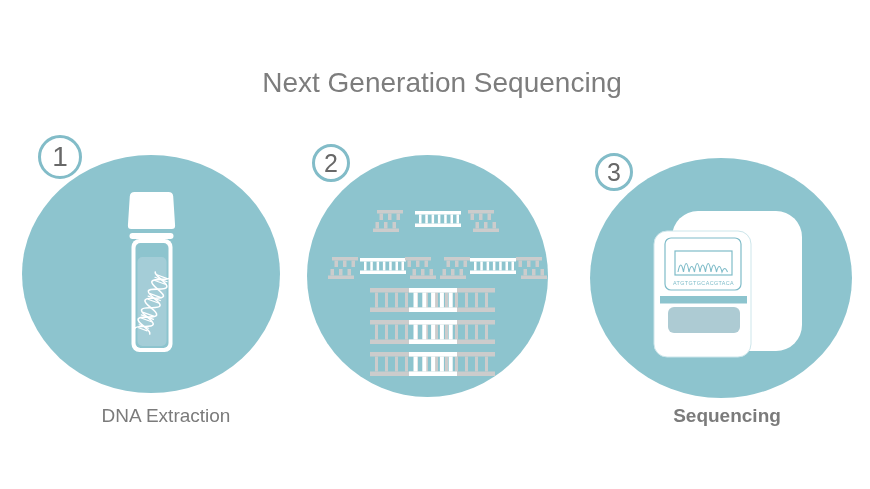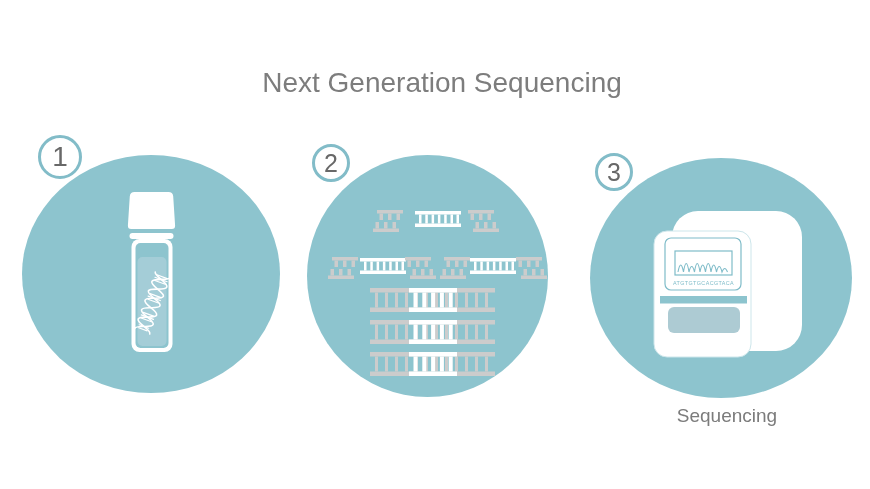--- a/index.html
+++ b/index.html
@@ -18,21 +18,21 @@
          box-sizing:border-box;display:flex;align-items:center;justify-content:center;z-index:2;}
   .badge1{left:38px;top:135px;width:44px;height:44px;}
   .badge2{left:312px;top:144px;width:38px;height:38px;}
   .badge3{left:595px;top:153px;width:38px;height:38px;}
   .badge-num{color:#686868;font-size:28px;line-height:1;}
   .badge2 .badge-num,.badge3 .badge-num{font-size:25px;}
 
   .step-label{position:absolute;top:405px;text-align:center;font-size:19px;color:#7b7b7b;}
   .label1{left:66px;width:200px;}
   .label2{left:334px;width:200px;}
-  .label3{left:627px;width:200px;}
+  .label3{left:627px;width:200px;font-weight:bold;}
 
   svg{display:block;}
   .tube-svg{position:absolute;left:100px;top:32px;}
   .frag-svg,.machine-svg{position:absolute;left:0;top:0;}
   text{font-family:"Liberation Sans",sans-serif;}
 </style>
 </head>
 <body>
 
 <div class="canvas">
@@ -61,20 +61,21 @@
             <line x1="-5.5" y1="-2" x2="5.5" y2="-2"></line>
           <line x1="-5.5" y1="12" x2="5.5" y2="12"></line> 
             <line x1="-6.5" y1="15" x2="6.5" y2="15"></line> 
             <line x1="-5.5" y1="18" x2="5.5" y2="18"></line>
           <line x1="-5" y1="25" x2="5" y2="25"></line> 
             <line x1="-4.5" y1="28" x2="4.5" y2="28"></line>
         </g>
       </g>
     </svg>
   </div>
+  <div class="step-label label1">DNA Extraction</div>
 
   <div class="badge badge2">
     <span class="badge-num">2</span>
   </div>
   <div class="circle circle2">
     <svg class="frag-svg" width="241" height="242" viewBox="0 0 241 242">
       <defs>
         <g id="comb-d">
             <rect x="0" y="0" width="26" height="3.5"></rect>
             <rect x="2.5" y="3.5" width="3.5" height="6.5"></rect>

